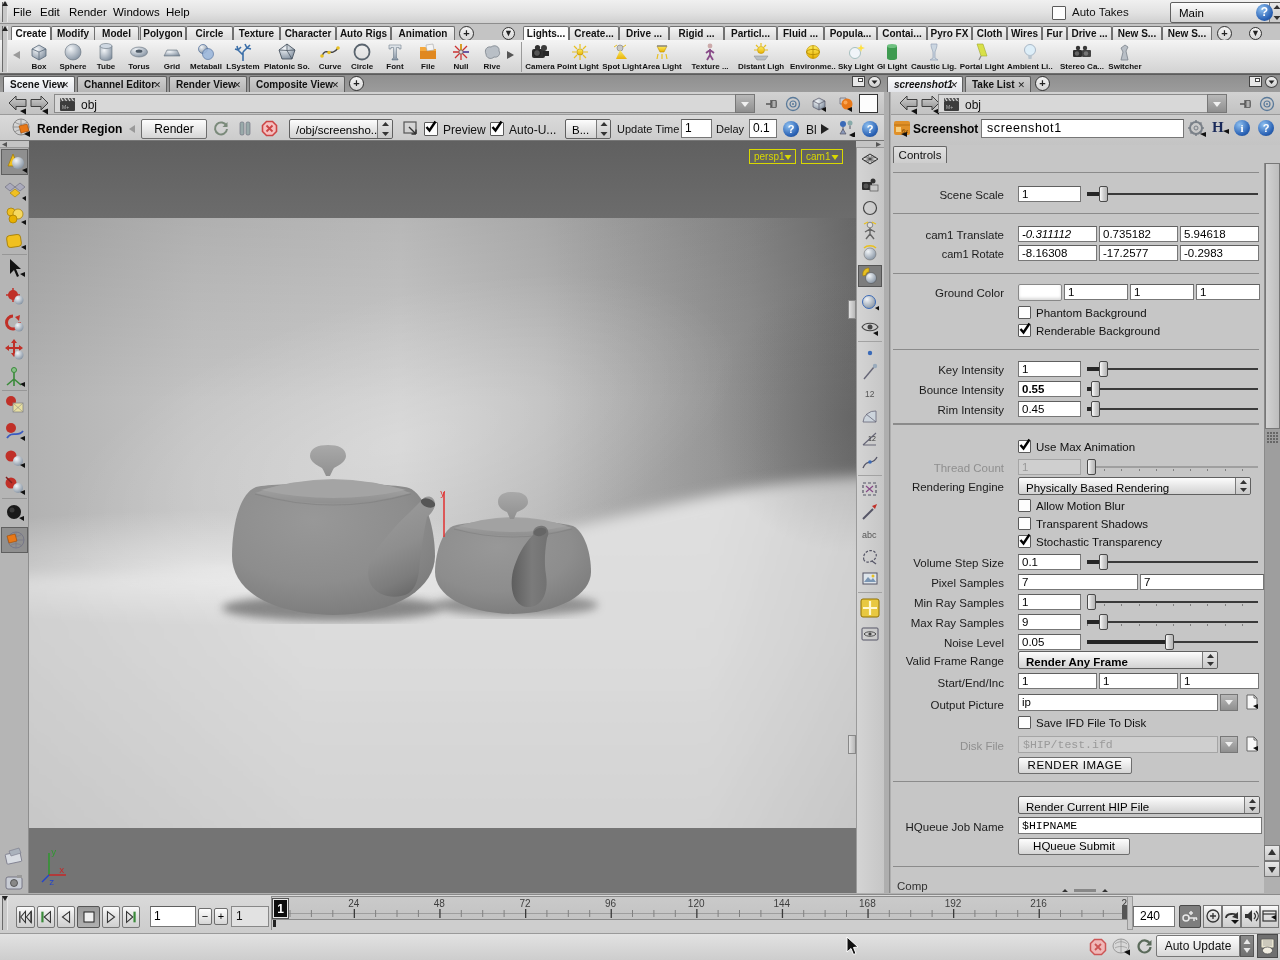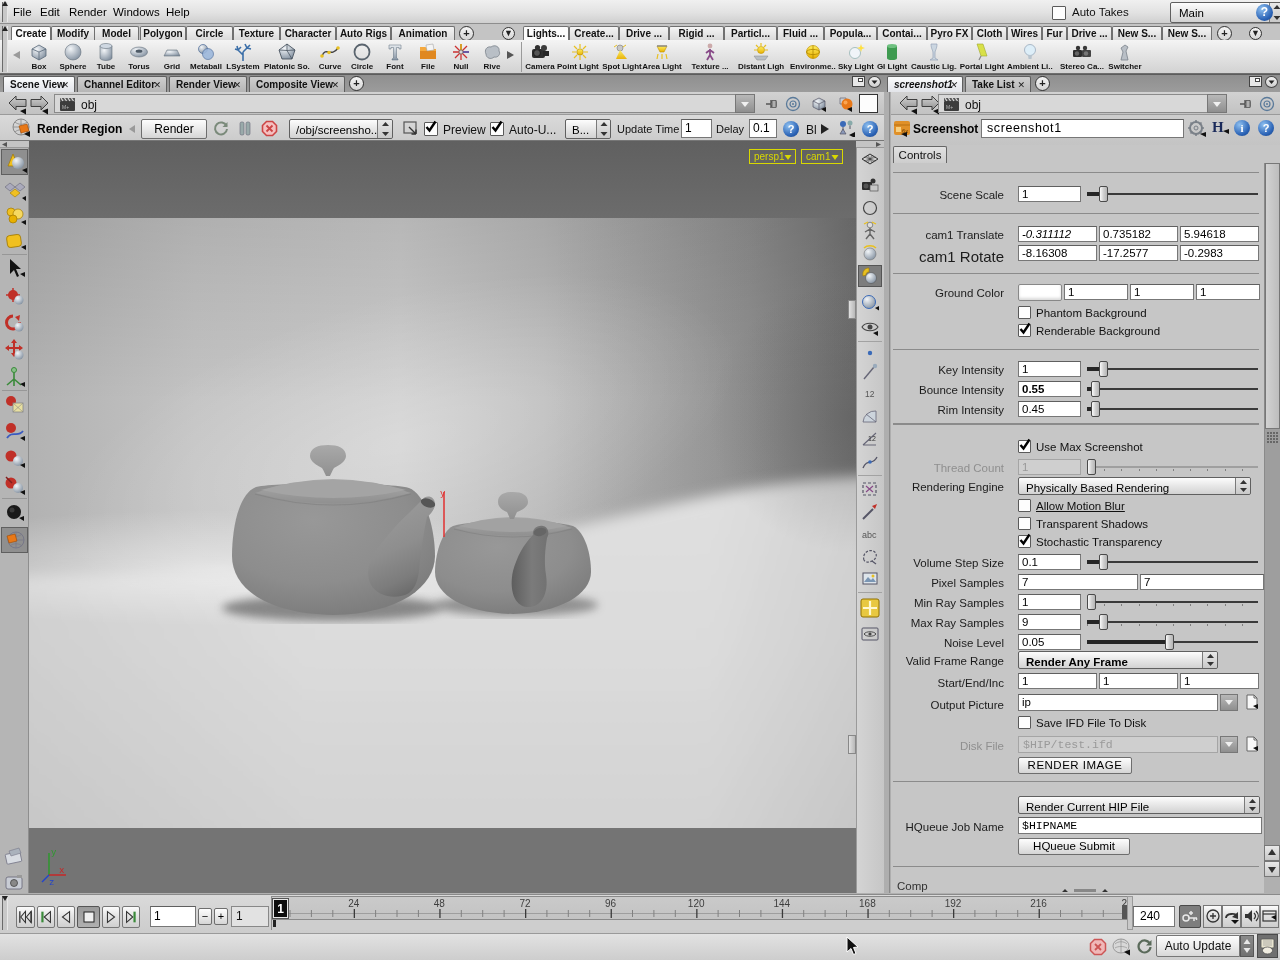--- a/index.html
+++ b/index.html
@@ -967,21 +967,21 @@
 <div class="fld" style="left:1018px;top:186px;width:63px;height:16px;font-size:11.5px;padding-left:3px;">1</div>
 <div style="left:1087px;top:186px;width:171px;height:16px;">
     <div style="position:absolute;left:0;top:7px;width:171px;height:2px;background:#3a3a3a;"></div>
     <div style="position:absolute;left:0;top:6px;width:16px;height:4px;background:#262626;"></div>
     <div class="hdl" style="left:12px;"></div>
   </div>
 <div class="lbl" style="left:854px;top:229px;width:150px;height:14px;font-size:11.5px;">cam1 Translate</div>
 <div class="fld" style="left:1018px;top:226px;width:79px;height:16px;font-size:11.5px;padding-left:3px;font-style:italic;">-0.311112</div>
 <div class="fld" style="left:1099px;top:226px;width:79px;height:16px;font-size:11.5px;padding-left:3px;">0.735182</div>
 <div class="fld" style="left:1180px;top:226px;width:79px;height:16px;font-size:11.5px;padding-left:3px;">5.94618</div>
-<div class="lbl" style="left:854px;top:248px;width:150px;height:14px;font-size:15px;">cam1 Rotate</div>
+<div class="lbl" style="left:854px;top:248px;width:150px;height:14px;font-size:11px;">cam1 Rotate</div>
 <div class="fld" style="left:1018px;top:245px;width:79px;height:16px;font-size:11.5px;padding-left:3px;">-8.16308</div>
 <div class="fld" style="left:1099px;top:245px;width:79px;height:16px;font-size:11.5px;padding-left:3px;">-17.2577</div>
 <div class="fld" style="left:1180px;top:245px;width:79px;height:16px;font-size:11.5px;padding-left:3px;">-0.2983</div>
 <div class="lbl" style="left:854px;top:287px;width:150px;height:14px;font-size:11.5px;">Ground Color</div>
 <div style="left:1018px;top:284px;width:44px;height:17px;background:#fff;border:1px solid #888;border-radius:2px;box-shadow:inset 0 -2px 3px rgba(0,0,0,0.15);"></div>
 <div class="fld" style="left:1064px;top:284px;width:64px;height:16px;font-size:11.5px;padding-left:3px;">1</div>
 <div class="fld" style="left:1130px;top:284px;width:64px;height:16px;font-size:11.5px;padding-left:3px;">1</div>
 <div class="fld" style="left:1196px;top:284px;width:64px;height:16px;font-size:11.5px;padding-left:3px;">1</div>
 <div class="chk" style="left:1018px;top:306px;width:13px;height:13px;"></div>
 <div style="left:1036px;top:307px;font-size:11.5px;">Phantom Background</div>
@@ -1010,38 +1010,38 @@
 <div style="left:1087px;top:401px;width:171px;height:16px;">
     <div style="position:absolute;left:0;top:7px;width:171px;height:2px;background:#3a3a3a;"></div>
     <div style="position:absolute;left:0;top:6px;width:8px;height:4px;background:#262626;"></div>
     <div class="hdl" style="left:4px;"></div>
   </div>
 <div class="chk" style="left:1018px;top:440px;width:13px;height:13px;">
     <svg width="14" height="14" viewBox="0 0 14 14" style="position:absolute;left:-1px;top:-3px">
       <path d="M2.5 7 L5.5 10.5 L11.5 1.5" stroke="#000" stroke-width="2.4" fill="none"></path>
     </svg>
   </div>
-<div style="left:1036px;top:441px;font-size:11.5px;">Use Max Screenshot</div>
+<div style="left:1036px;top:441px;font-size:11.5px;">Use Max Animation</div>
 <div class="lbld" style="left:854px;top:462px;width:150px;height:14px;font-size:11.5px;">Thread Count</div>
 <div class="fldd" style="left:1018px;top:459px;width:63px;height:16px;font-size:11.5px;padding-left:3px;line-height:14px;">1</div>
 <div style="left:1087px;top:459px;width:171px;height:16px;">
     <div style="position:absolute;left:0;top:7px;width:171px;height:2px;background:#9f9f9f;"></div>
     <div style="position:absolute;left:0;top:6px;width:4px;height:4px;background:#a8a8a8;"></div>
     <div style="position:absolute;left:0;top:10px;width:171px;height:2px;background:repeating-linear-gradient(90deg,#808080 0 1px,transparent 1px 17.2px);"></div>
     <div class="hdl" style="left:0px;"></div>
   </div>
 <div class="lbl" style="left:854px;top:481px;width:150px;height:14px;font-size:11.5px;">Rendering Engine</div>
 <div class="dd" style="left:1018px;top:477px;width:233px;height:18px;"><span style="padding-left:7px;font-size:11.5px;line-height:16px;">Physically Based Rendering</span><div class="spin" style="width:15px;height:16px;">
       <svg width="15" height="16" viewBox="0 0 15 16">
         <path d="M7.5 2 L11.0 6 L4.0 6 Z" fill="#333"></path>
         <path d="M7.5 14 L11.0 10 L4.0 10 Z" fill="#333"></path>
       </svg>
     </div></div>
 <div class="chk" style="left:1018px;top:499px;width:13px;height:13px;"></div>
-<div style="left:1036px;top:500px;font-size:11.5px;text-decoration:underline;">Allow Motion Blur</div>
+<div style="left:1036px;top:500px;font-size:11.5px;">Allow Motion Blur</div>
 <div class="chk" style="left:1018px;top:517px;width:13px;height:13px;"></div>
 <div style="left:1036px;top:518px;font-size:11.5px;">Transparent Shadows</div>
 <div class="chk" style="left:1018px;top:535px;width:13px;height:13px;">
     <svg width="14" height="14" viewBox="0 0 14 14" style="position:absolute;left:-1px;top:-3px">
       <path d="M2.5 7 L5.5 10.5 L11.5 1.5" stroke="#000" stroke-width="2.4" fill="none"></path>
     </svg>
   </div>
 <div style="left:1036px;top:536px;font-size:11.5px;">Stochastic Transparency</div>
 <div class="lbl" style="left:854px;top:557px;width:150px;height:14px;font-size:11.5px;">Volume Step Size</div>
 <div class="fld" style="left:1018px;top:554px;width:63px;height:16px;font-size:11.5px;padding-left:3px;">0.1</div>

